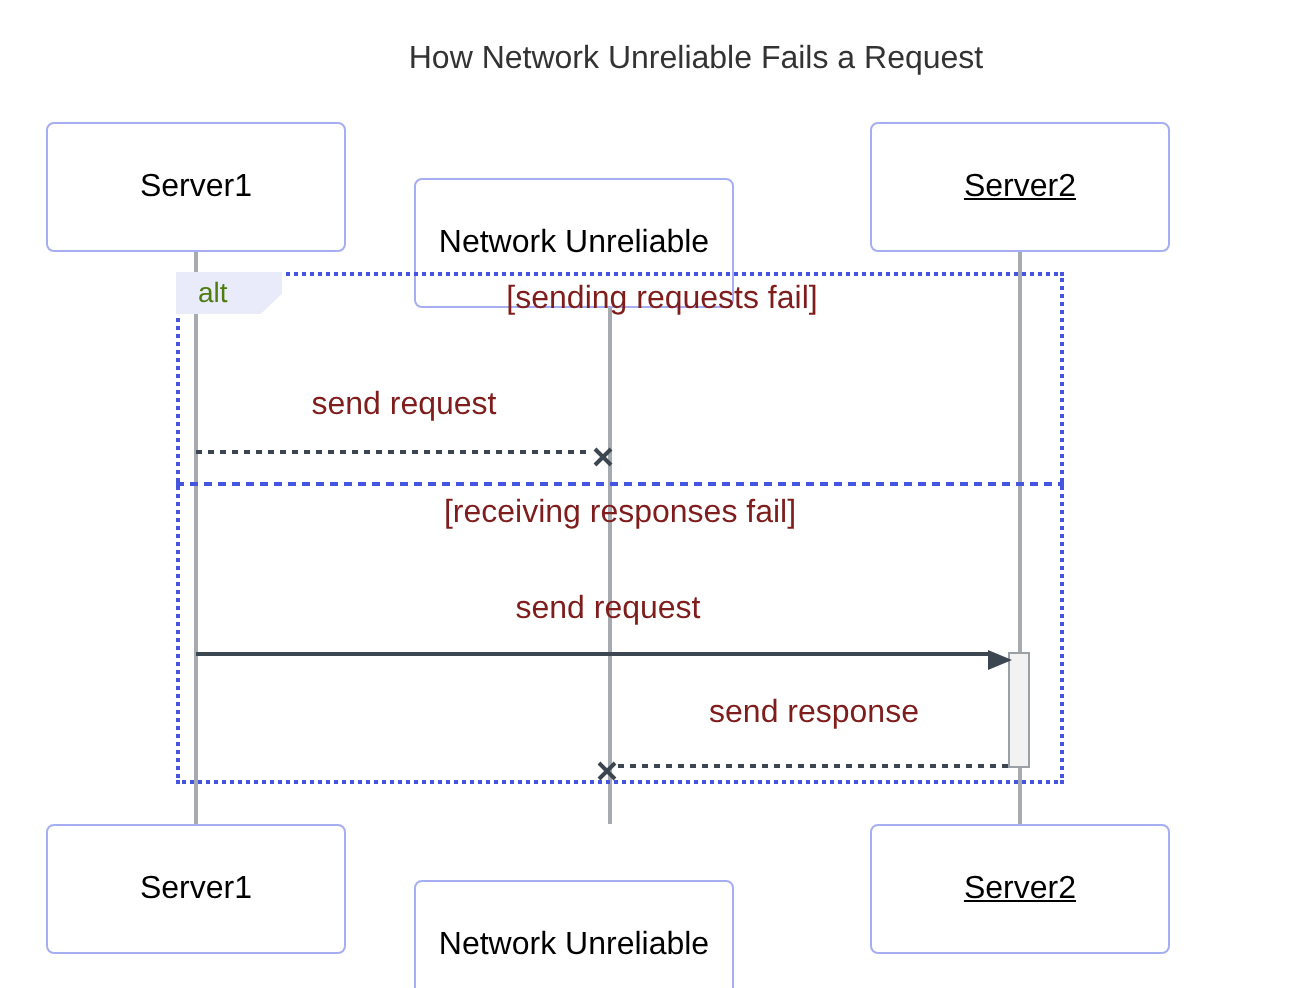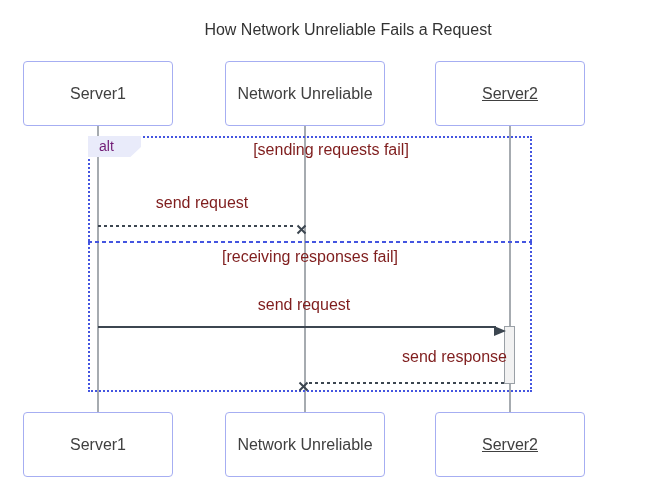--- a/index.html
+++ b/index.html
@@ -26,24 +26,24 @@
     position: absolute;
     height: 65px;
     background: #ffffff;
     border: 1.5px solid #a6aef2;
     border-radius: 4px;
     box-sizing: border-box;
     display: flex;
     align-items: center;
     justify-content: center;
     font-size: 16px;
-    color: #404040;
+    color: #000000;
   }
   .actor.a1 { left: 23px;  width: 150px; }
-  .actor.a2 { left: 225px; width: 160px; }
+  .actor.a2 { left: 207px; width: 160px; margin-top: 28px; }
   .actor.a3 { left: 435px; width: 150px; text-decoration: underline; }
   .actor.top { top: 61px; }
   .actor.bottom { top: 412px; }
   .lifeline {
     position: absolute;
     top: 126px;
     height: 286px;
     width: 2px;
     background: #a6abb0;
   }
@@ -72,35 +72,35 @@
     left: 88px;
     top: 136px;
     width: 53px;
     height: 21px;
     box-sizing: border-box;
     padding-left: 11px;
     background: #e9ebfa;
     clip-path: polygon(0 0, 100% 0, 100% 52%, 80% 100%, 0 100%);
     font-size: 14px;
     line-height: 21px;
-    color: #701a75;
+    color: #4d7c0f;
   }
   .txt {
     position: absolute;
     width: 200px;
     text-align: center;
     font-size: 16px;
     line-height: 18px;
     color: #7f1d1d;
   }
   .cond1 { left: 231px; top: 141px; }
   .cond2 { left: 210px; top: 248px; text-align: center; }
   .mtxt1 { left: 102px; top: 194px; }
   .mtxt2 { left: 204px; top: 296px; }
-  .mtxt3 { left: 307px; top: 348px; text-align: right; }
+  .mtxt3 { left: 307px; top: 348px; }
   .mline { position: absolute; height: 2px; }
   .mline.dashed { background: repeating-linear-gradient(90deg, #3c4650 0 3px, transparent 3px 6px); }
   .mline.solid  { background: #3c4650; }
   .line1 { left: 98px;  top: 225px; width: 198px; }
   .line2 { left: 98px;  top: 326px; width: 398px; }
   .line3 { left: 309px; top: 382px; width: 195px; }
   .icon { position: absolute; }
   .cross1 { left: 296px; top: 221px; }
   .cross2 { left: 298px; top: 378px; }
   .arrow2 { left: 494px; top: 322px; }

